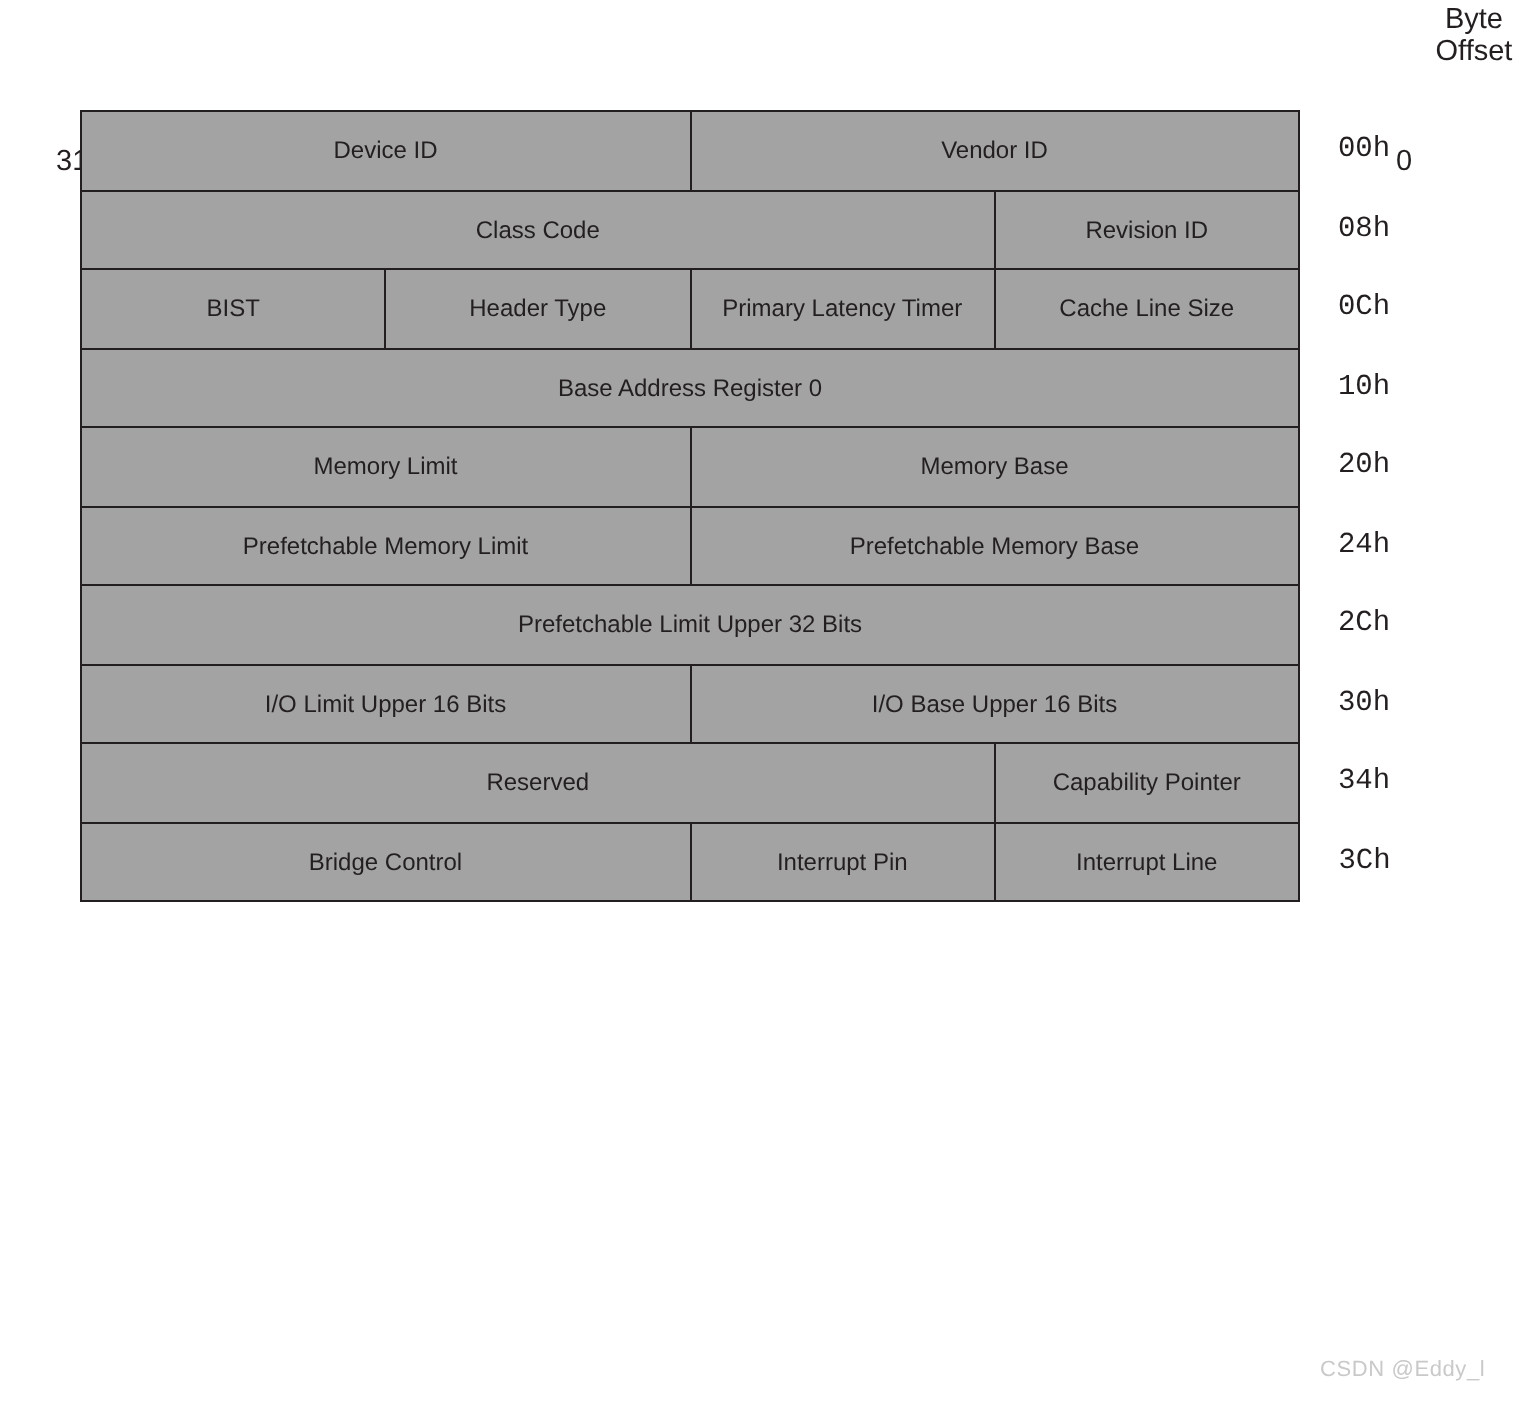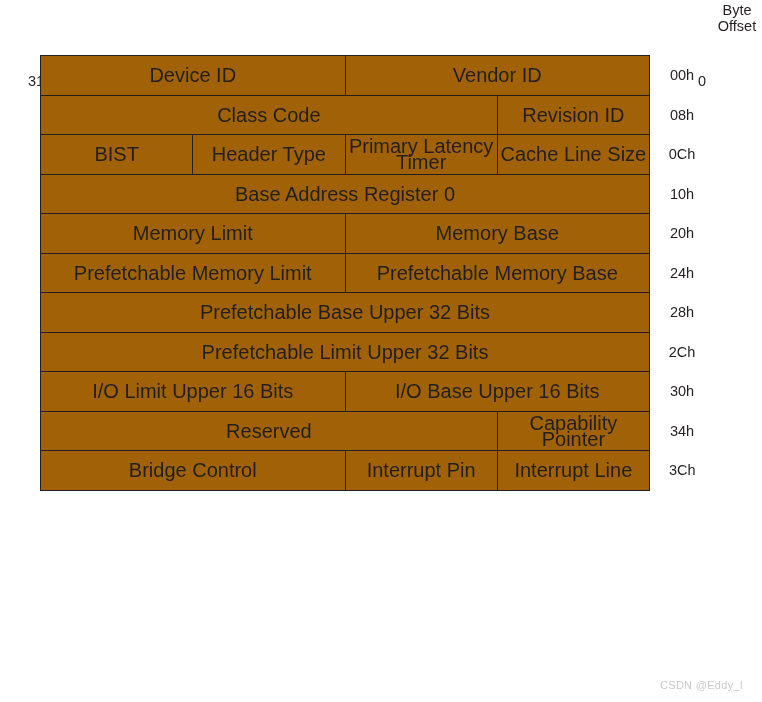--- a/index.html
+++ b/index.html
@@ -55,37 +55,38 @@
     top: 55px;
     width: 670px;
     border-collapse: collapse;
     table-layout: fixed;
   }
   .reg-table td.cell {
     border: 1.4px solid #231f20;
     height: 38.5px;
     text-align: center;
     vertical-align: middle;
-    font-size: 20px;
+    font-size: 12px;
     line-height: 16px;
     color: #231f20;
     padding: 0 2px;
-    background: #a16207;
+    background: #a3a3a3;
   }
 
   
   .offset-cell {
     border: none;
     width: 52px;
     text-align: center;
     vertical-align: middle;
     font-size: 14.5px;
     color: #231f20;
     padding-left: 6px;
     white-space: nowrap;
+    font-family: Liberation Mono, monospace;
   }
 
   
   .watermark {
     position: absolute;
     left: 660px;
     top: 679px;
     font-size: 11px;
     color: #c9c9c9;
     letter-spacing: 0.3px;
@@ -133,24 +134,20 @@
           <td class="cell" colspan="8">Memory Limit</td>
           <td class="cell" colspan="8">Memory Base</td>
           <td class="offset-cell">20h</td>
         </tr>
         <tr>
           <td class="cell" colspan="8">Prefetchable Memory Limit</td>
           <td class="cell" colspan="8">Prefetchable Memory Base</td>
           <td class="offset-cell">24h</td>
         </tr>
         <tr>
-          <td class="cell" colspan="16">Prefetchable Base Upper 32 Bits</td>
-          <td class="offset-cell">28h</td>
-        </tr>
-        <tr>
           <td class="cell" colspan="16">Prefetchable Limit Upper 32 Bits</td>
           <td class="offset-cell">2Ch</td>
         </tr>
         <tr>
           <td class="cell" colspan="8">I/O Limit Upper 16 Bits</td>
           <td class="cell" colspan="8">I/O Base Upper 16 Bits</td>
           <td class="offset-cell">30h</td>
         </tr>
         <tr>
           <td class="cell" colspan="12">Reserved</td>

